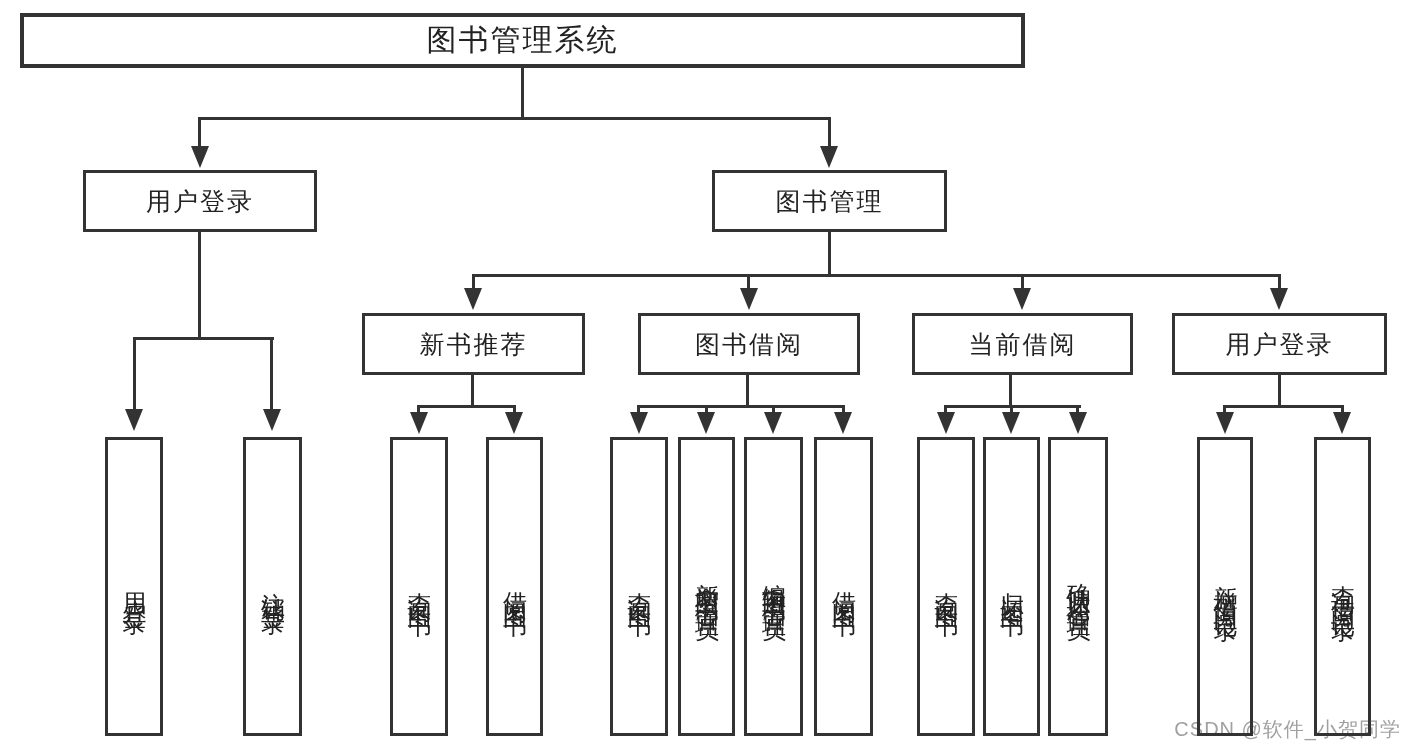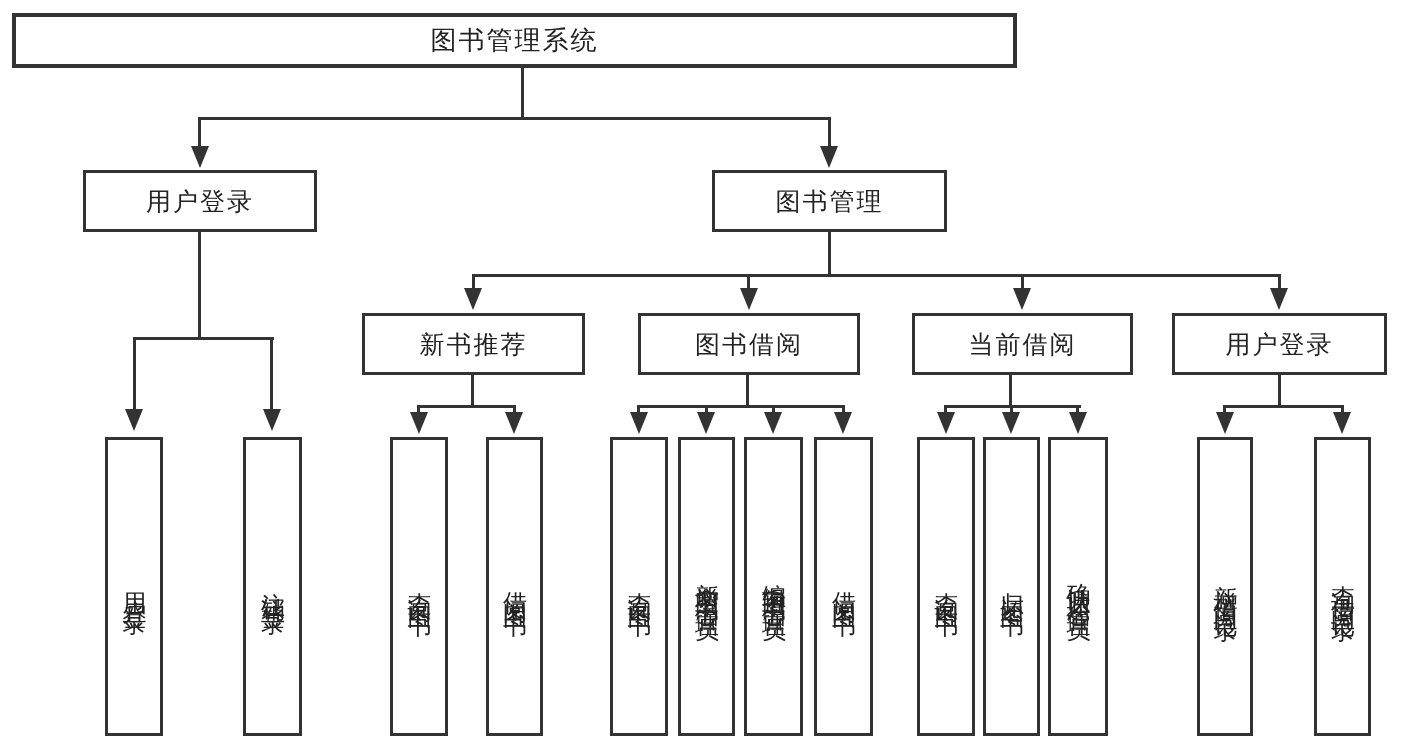--- a/index.html
+++ b/index.html
@@ -7,21 +7,21 @@
     position:relative;width:1405px;height:747px;background:#ffffff;overflow:hidden;
     font-family:"Liberation Sans","DejaVu Sans",sans-serif;color:#222222;
   }
   
   .box{
     position:absolute;border:3px solid #333333;background:transparent;
     box-sizing:border-box;display:flex;align-items:center;justify-content:center;
     z-index:3;
   }
   .hbox{font-size:25px;letter-spacing:2px;}
-  #n-root{left:12px;top:13px;width:1005px;height:55px;border-width:4px;font-size:26px;justify-content:center;}
+  #n-root{left:20px;top:13px;width:1005px;height:55px;border-width:4px;font-size:30px;justify-content:center;}
   #n-login{left:83px;top:170px;width:234px;height:62px;}
   #n-mgmt{left:712px;top:170px;width:235px;height:62px;}
   #n-rec{left:362px;top:313px;width:223px;height:62px;}
   #n-borrow{left:638px;top:313px;width:222px;height:62px;}
   #n-cur{left:912px;top:313px;width:221px;height:62px;}
   #n-recs{left:1172px;top:313px;width:215px;height:62px;}
   .leaf{top:437px;height:299px;}
   .vtext{writing-mode:vertical-rl;text-orientation:mixed;font-size:24px;letter-spacing:7px;line-height:1.2;}
   .vlong .vtext{letter-spacing:5px;}
   #f-login{left:105px;width:58px;}
@@ -84,20 +84,21 @@
   .watermark{
     position:absolute;right:4px;bottom:4px;z-index:1;
     font-size:20px;color:#a0a0a0;letter-spacing:1px;white-space:nowrap;
   }
 </style>
 </head>
 <body>
 
 <div class="canvas">
 
+  <div class="watermark">CSDN @软件_小贺同学</div>
 
   <div>
     <div class="vl" id="s1"></div>
     <div class="vl" id="s2"></div>
     <div class="vl" id="s3"></div>
     <div class="vl" id="s4"></div>
     <div class="vl" id="s5"></div>
     <div class="vl" id="s6"></div>
     <div class="vl" id="s7"></div>
 

